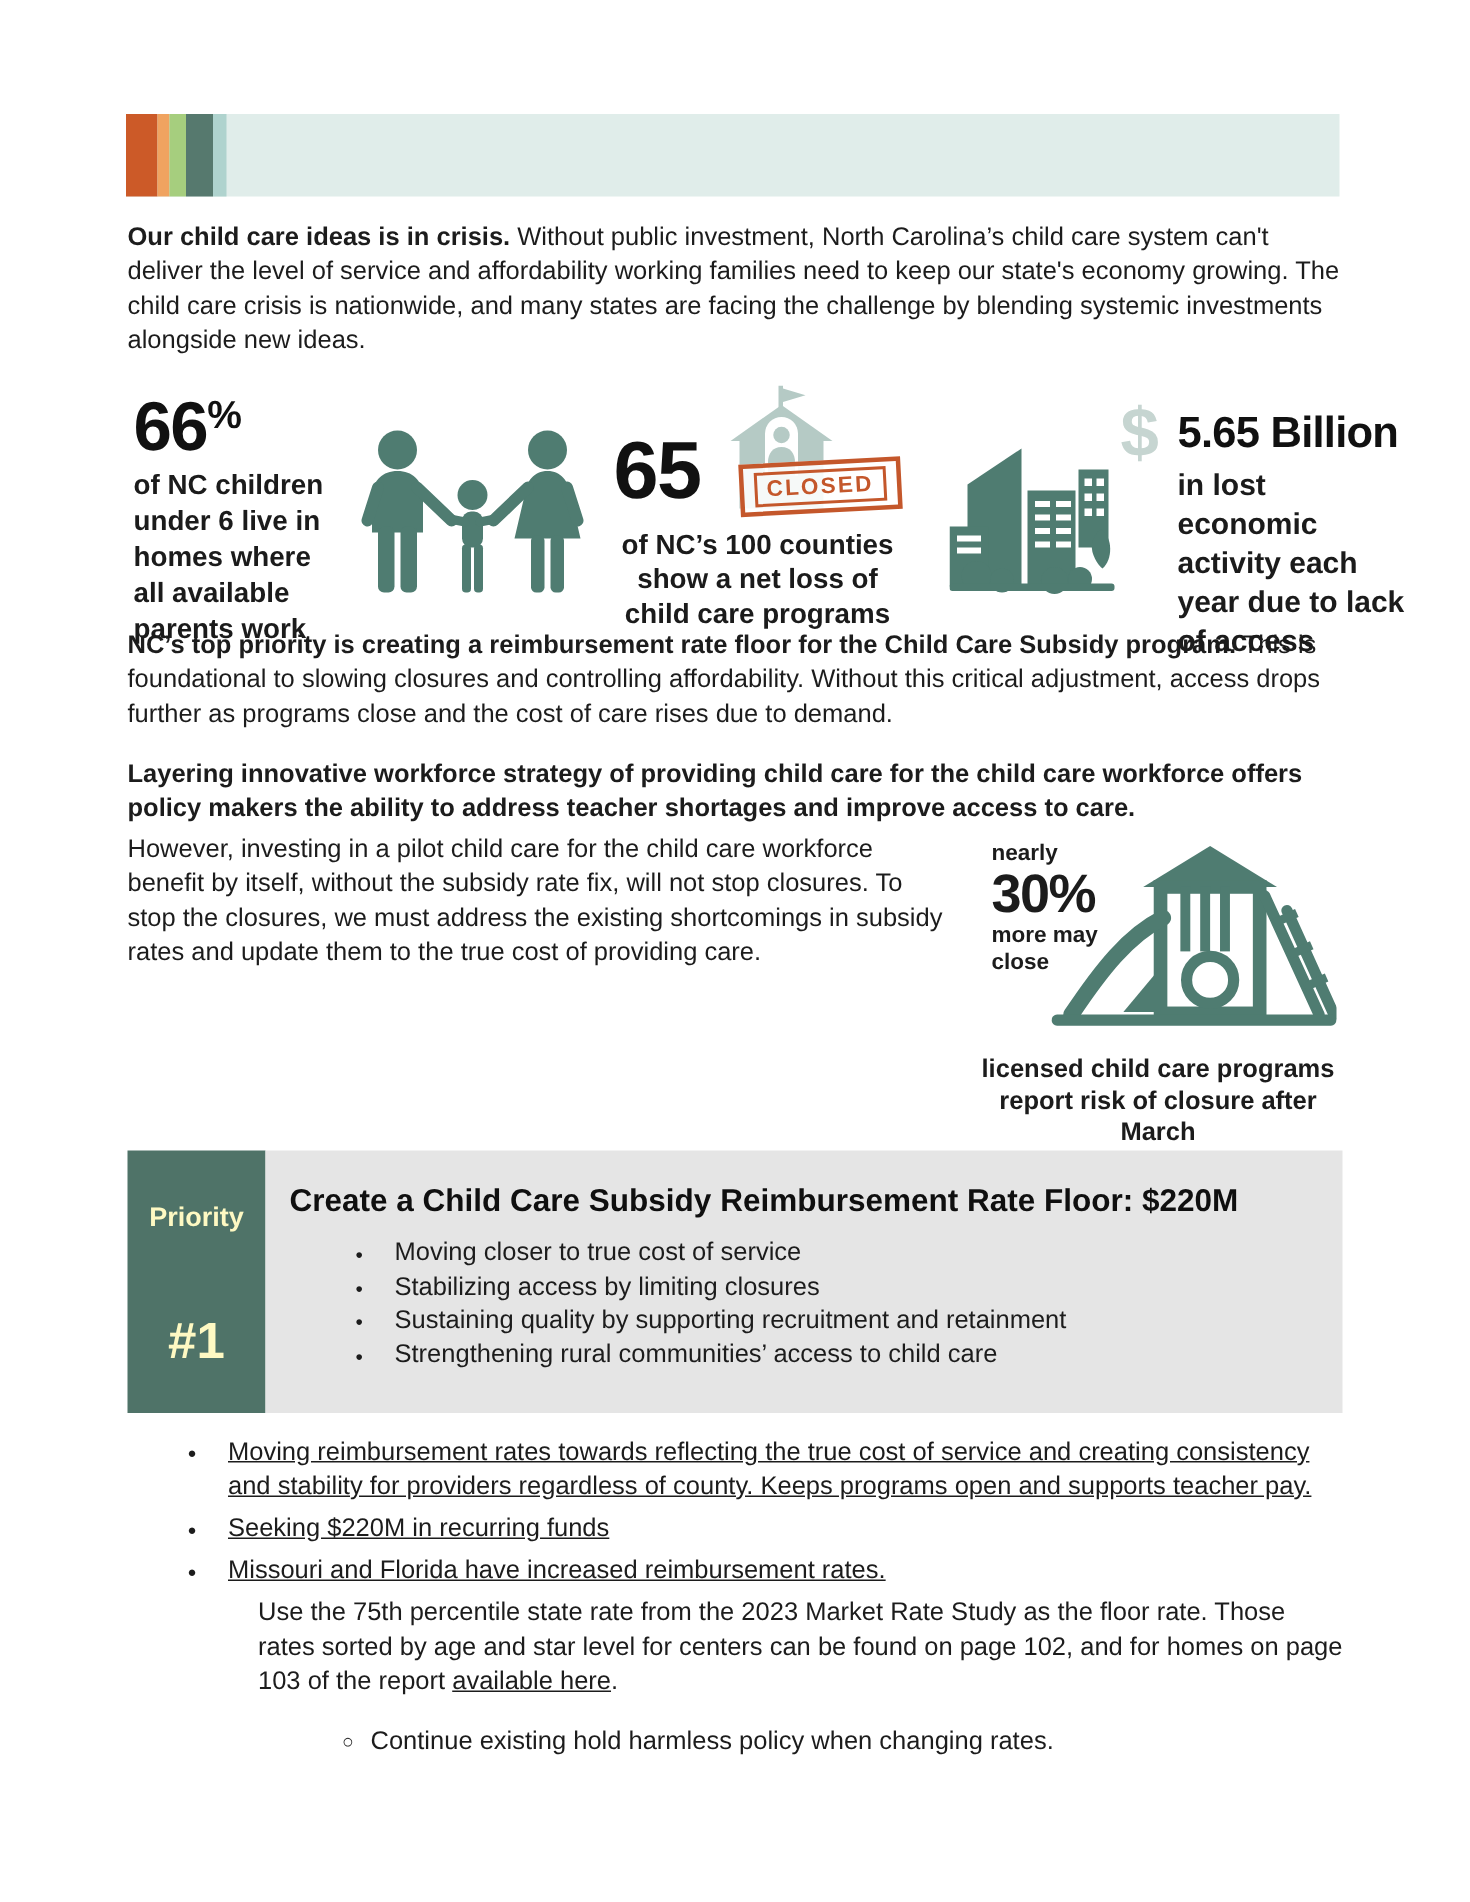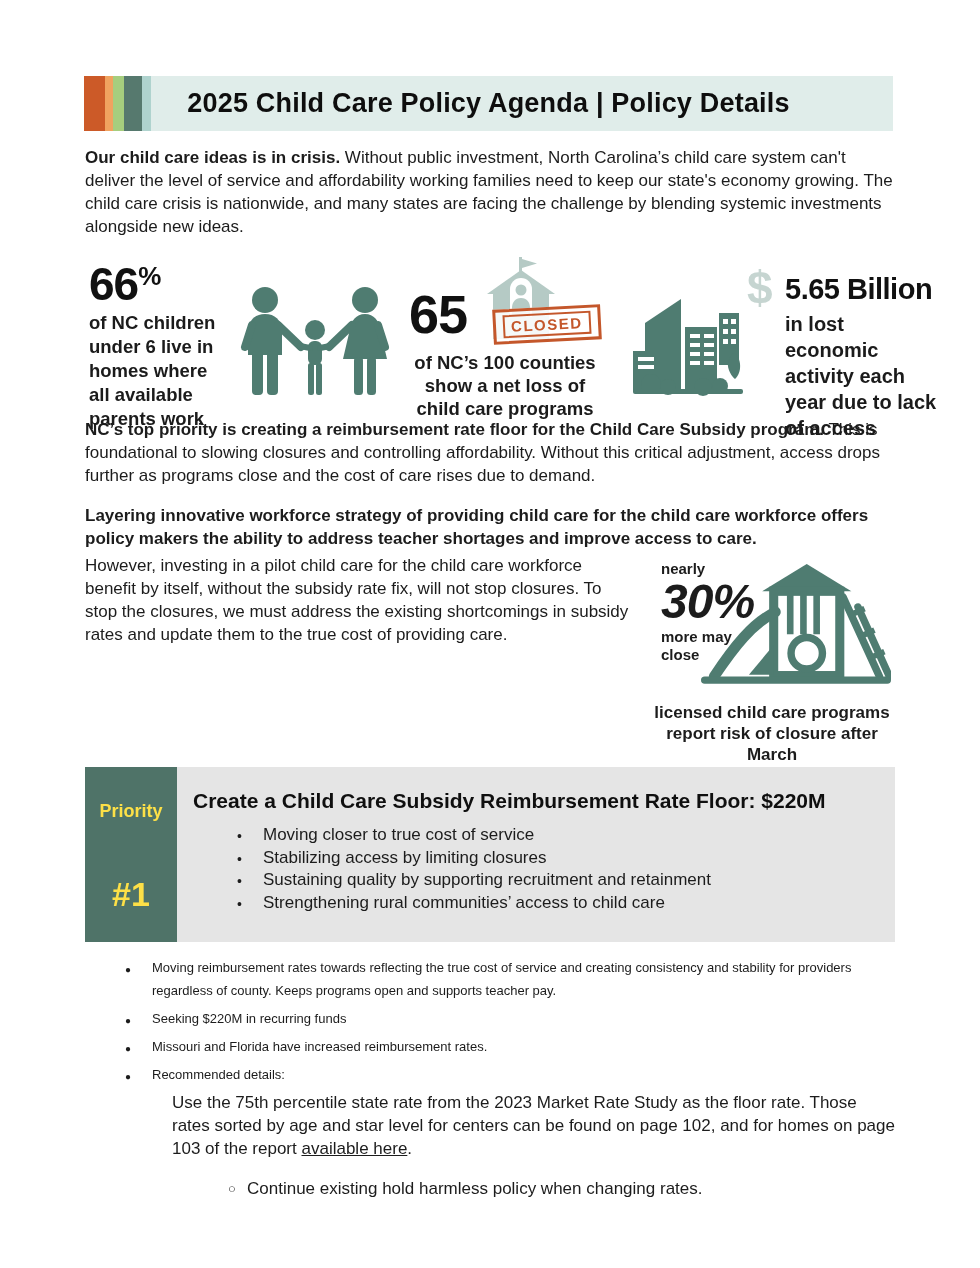--- a/index.html
+++ b/index.html
@@ -51,60 +51,59 @@
   .dollar{position:absolute;left:-38px;top:-8px;font-size:46px;font-weight:bold;color:#c6d5d1;}
   .stat3-big{font-size:29px;font-weight:800;line-height:1;letter-spacing:-0.5px;color:#111;margin-bottom:7px;white-space:nowrap;}
   .stat3-label{font-size:20px;line-height:26px;}
 
   
   .closure{float:right;width:246px;margin:2px 0 2px 14px;}
   .closure-art{position:relative;height:140px;}
   .playground-art{position:absolute;right:4px;top:0;}
   .closure-stat{position:relative;z-index:2;width:100px;padding:4px 0 0 12px;}
   .c-pre{font-size:15px;font-weight:bold;line-height:1.15;}
-  .c-val{font-size:48px;font-weight:800;line-height:1.05;letter-spacing:-1px;font-style:italic;}
+  .c-val{font-size:36px;font-weight:800;line-height:1.05;letter-spacing:-1px;}
   .c-post{font-size:15px;font-weight:bold;line-height:1.2;}
   .closure-caption{font-size:17px;font-weight:bold;line-height:21px;margin-top:6px;text-align:center;}
 
   
   .priority{clear:both;display:flex;margin-top:10px;min-height:160px;}
-  .p-side{width:92px;background:#4f7368;color:#fde047;display:flex;flex-direction:column;
+  .p-side{width:92px;background:#4f7368;color:#fef9c3;display:flex;flex-direction:column;
           align-items:center;justify-content:space-between;padding:34px 16px 28px;box-sizing:border-box;}
   .p-label{font-size:18px;font-weight:bold;}
   .p-num{font-size:34px;font-weight:bold;}
   .p-main{flex:1;background:#e5e5e5;padding:22px 16px 28px 16px;box-sizing:border-box;}
   .p-title{font-size:21px;font-weight:800;color:#0f0f0f;margin:0 0 11px 0;}
   .p-bullets{list-style:none;margin:0;padding:0;}
   .p-bullets li{font-size:17px;line-height:22.5px;position:relative;padding-left:70px;}
   .p-bullets li::before{content:"\2022";position:absolute;left:44px;top:1px;font-size:14px;}
 
   
   .details{margin-top:14px;}
   .d-bullets{list-style:none;margin:0;padding:0;}
-  .d-bullets li{font-size:13px;line-height:23px;position:relative;padding-left:67px;margin-bottom:5px;}
+  .d-bullets li{font-size:17px;line-height:23px;position:relative;padding-left:67px;margin-bottom:5px;text-decoration:underline;}
   .d-bullets li::before{content:"\25CF";position:absolute;left:40px;top:2px;font-size:10px;}
   .d-note{font-size:17px;line-height:23px;margin:1px 0 5px 87px;}
   .d-note .link{text-decoration:underline;color:#1c1c1c;cursor:pointer;}
   .d-sub{font-size:17px;line-height:23px;margin-left:143px;position:relative;padding-left:19px;}
   .d-sub::before{content:"\25CB";position:absolute;left:0;top:0;font-size:13px;}
 </style>
 </head>
 <body>
 
 <div class="page">
 
   <div class="banner">
     <div class="stripes">
       <span class="stripe s1"></span>
       <span class="stripe s2"></span>
       <span class="stripe s3"></span>
       <span class="stripe s4"></span>
       <span class="stripe s5"></span>
     </div>
-    <div class="banner-title">2025 Child Care Policy Agenda | Policy Details</div>
   </div>
 
   <div class="content">
 
     <p class="para"><b>Our child care ideas is in crisis.</b>
       <span>Without public investment, North Carolina’s child care system can't deliver the level of service and affordability working families need to keep our state's economy growing. The child care crisis is nationwide, and many states are facing the challenge by blending systemic investments alongside new ideas.</span></p>
 
     <div class="infographic">
 
       <div class="stat1">
@@ -250,20 +249,19 @@
           <li>Strengthening rural communities’ access to child care</li>
         </ul>
       </div>
     </section>
 
     <section class="details">
       <ul class="d-bullets">
         <li>Moving reimbursement rates towards reflecting the true cost of service and creating consistency and stability for providers regardless of county. Keeps programs open and supports teacher pay.</li>
         <li>Seeking $220M in recurring funds</li>
         <li>Missouri and Florida have increased reimbursement rates.</li>
-        <li>Recommended details:</li>
       </ul>
       <p class="d-note"><span>Use the 75th percentile state rate from the 2023 Market Rate Study as the floor rate. Those rates sorted by age and star level for centers can be found on page 102, and for homes on page 103 of the report </span><a class="link">available here</a><span>.</span></p>
       <p class="d-sub">Continue existing hold harmless policy when changing rates.</p>
     </section>
 
   </div>
 </div>
 
 </body></html>

